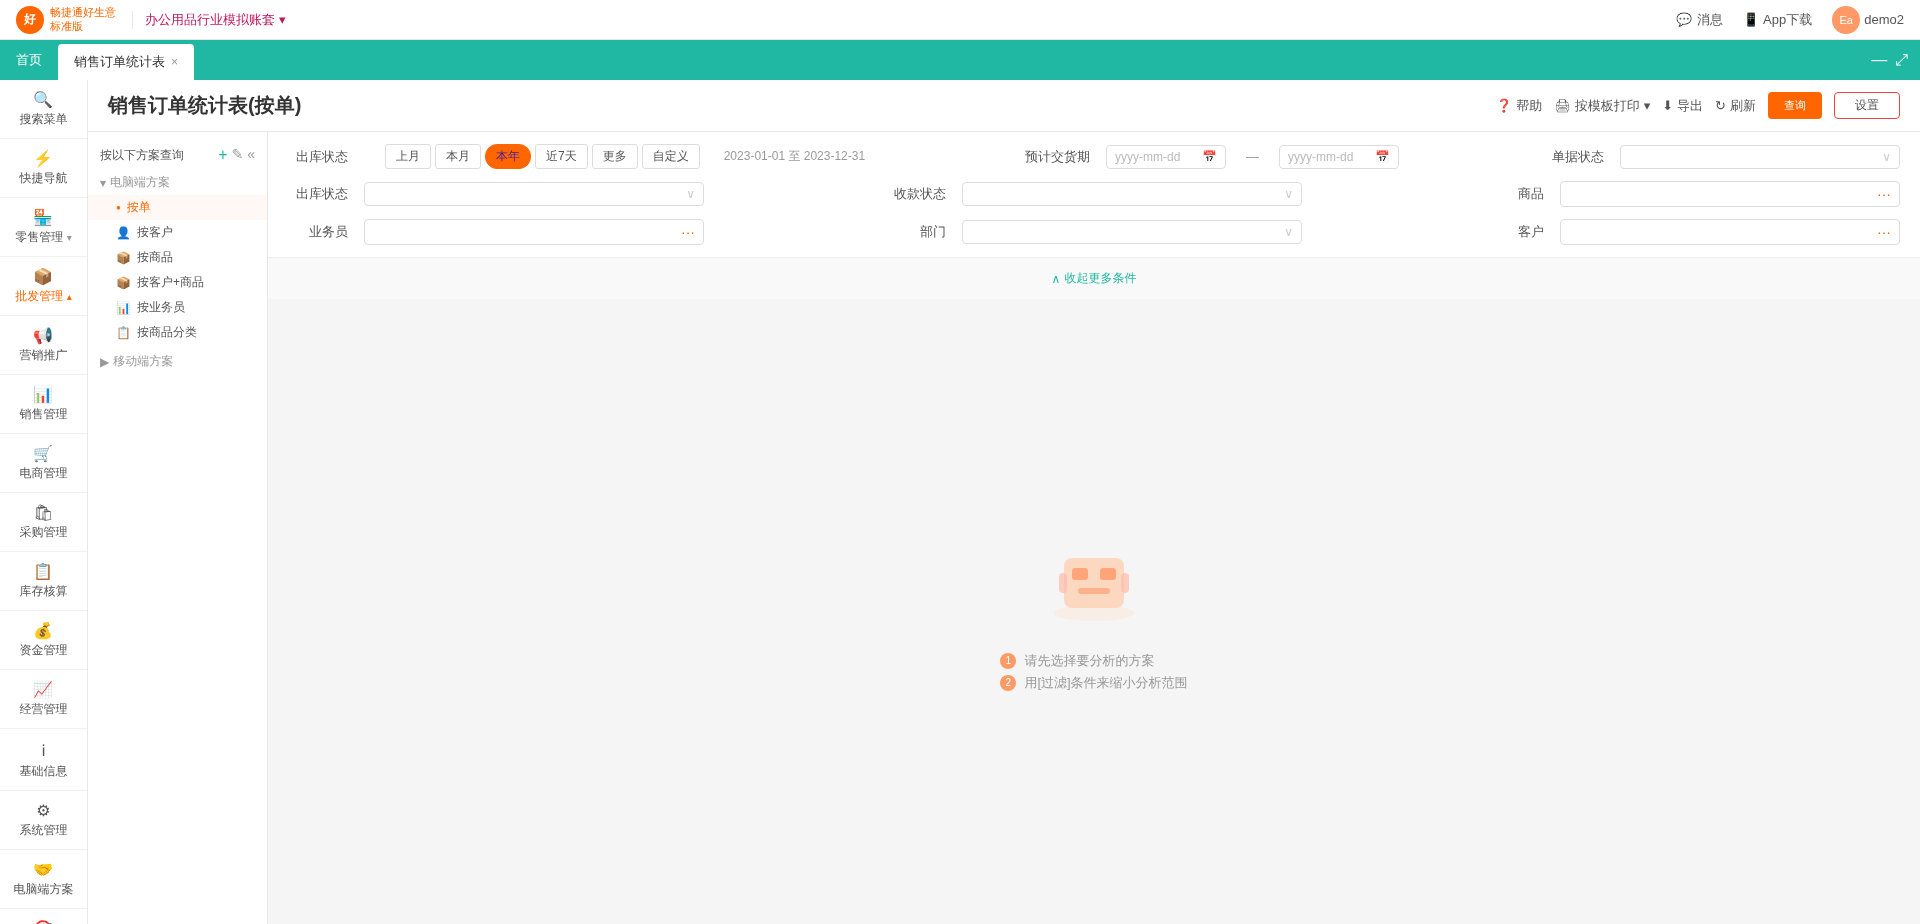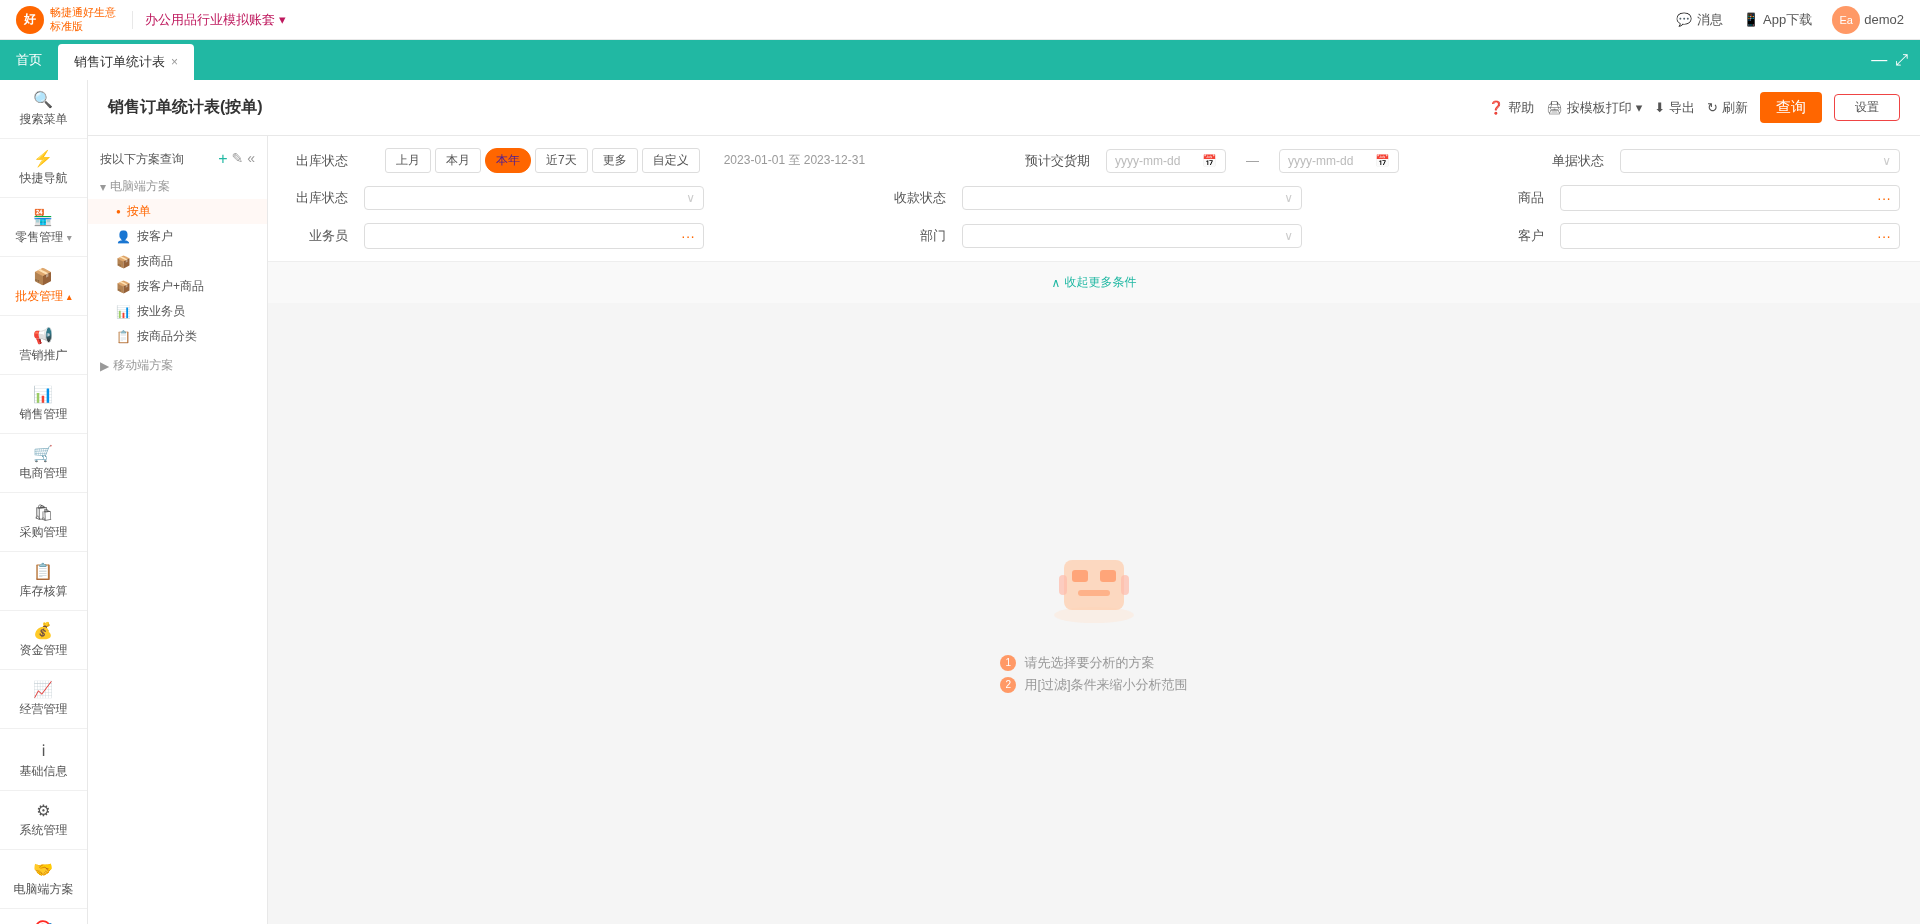--- a/index.html
+++ b/index.html
@@ -31,24 +31,24 @@
     .sidebar { width: 88px; background: #fff; border-right: 1px solid #e8e8e8; display: flex; flex-direction: column; overflow-y: auto; }
     .sidebar-item { padding: 10px 0; text-align: center; cursor: pointer; font-size: 12px; color: #555; border-bottom: 1px solid #f0f0f0; }
     .sidebar-item.active { color: #ff6600; }
     .sidebar-item .icon { font-size: 16px; display: block; margin-bottom: 2px; }
 
     
     .content-area { flex: 1; display: flex; flex-direction: column; overflow: hidden; }
 
     
     .page-header { background: #fff; padding: 12px 20px 0; display: flex; align-items: center; justify-content: space-between; border-bottom: 1px solid #e8e8e8; }
-    .page-title { font-size: 16px; font-weight: bold; color: #333; padding-bottom: 12px; text-align: center; }
+    .page-title { font-size: 20px; font-weight: bold; color: #333; padding-bottom: 12px; text-align: center; }
     .page-actions { display: flex; align-items: center; gap: 12px; font-size: 13px; color: #555; padding-bottom: 12px; }
     .page-actions .action-btn { display: flex; align-items: center; gap: 4px; cursor: pointer; }
-    .action-btn-primary { background: #ff6600; color: #fff; border: none; padding: 6px 16px; border-radius: 4px; cursor: pointer; font-size: 15px; font-family: Liberation Mono, monospace; }
+    .action-btn-primary { background: #ff6600; color: #fff; border: none; padding: 6px 16px; border-radius: 4px; cursor: pointer; font-size: 11px; font-family: Liberation Mono, monospace; }
     .action-btn-secondary { background: #fff; color: #555; border: 1px solid #ef4444; padding: 4px 20px; border-radius: 4px; cursor: pointer; font-size: 12px; }
     .filter-row { display: flex; align-items: center; gap: 16px; margin-bottom: 12px; }
     .filter-row:last-child { margin-bottom: 0; }
     .filter-label { color: #555; font-size: 13px; min-width: 60px; text-align: right; }
     .filter-select { border: 1px solid #ddd; border-radius: 4px; padding: 4px 8px; font-size: 12px; color: #555; display: flex; align-items: center; gap: 4px; cursor: pointer; min-width: 180px; justify-content: space-between; }
     .filter-select-wide { min-width: 280px; }
     .date-filter { display: flex; align-items: center; gap: 4px; padding-left: 21px; }
     .date-btn { padding: 3px 10px; border-radius: 3px; border: 1px solid #ddd; background: #fff; font-size: 12px; cursor: pointer; color: #555; }
     .date-btn.active { background: #ff6600; color: #4c1d95; border-color: #ff6600; border-radius: 12px; }
     .date-input { border: 1px solid #ddd; border-radius: 4px; padding: 4px 8px; font-size: 12px; color: #bbb; width: 120px; display: flex; align-items: center; justify-content: space-between; }

